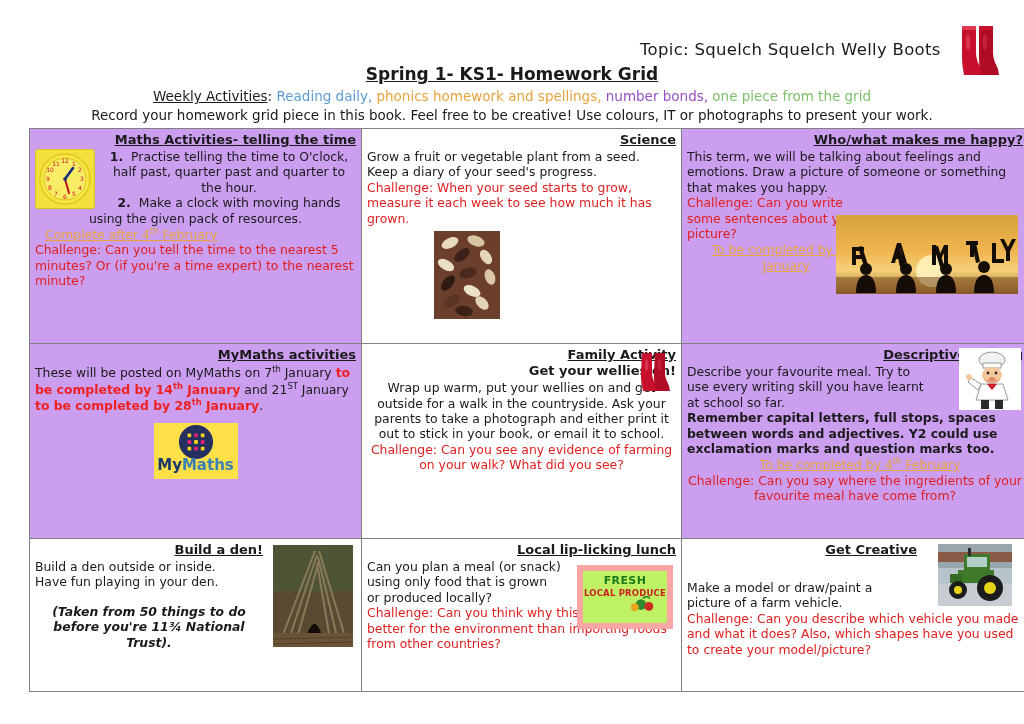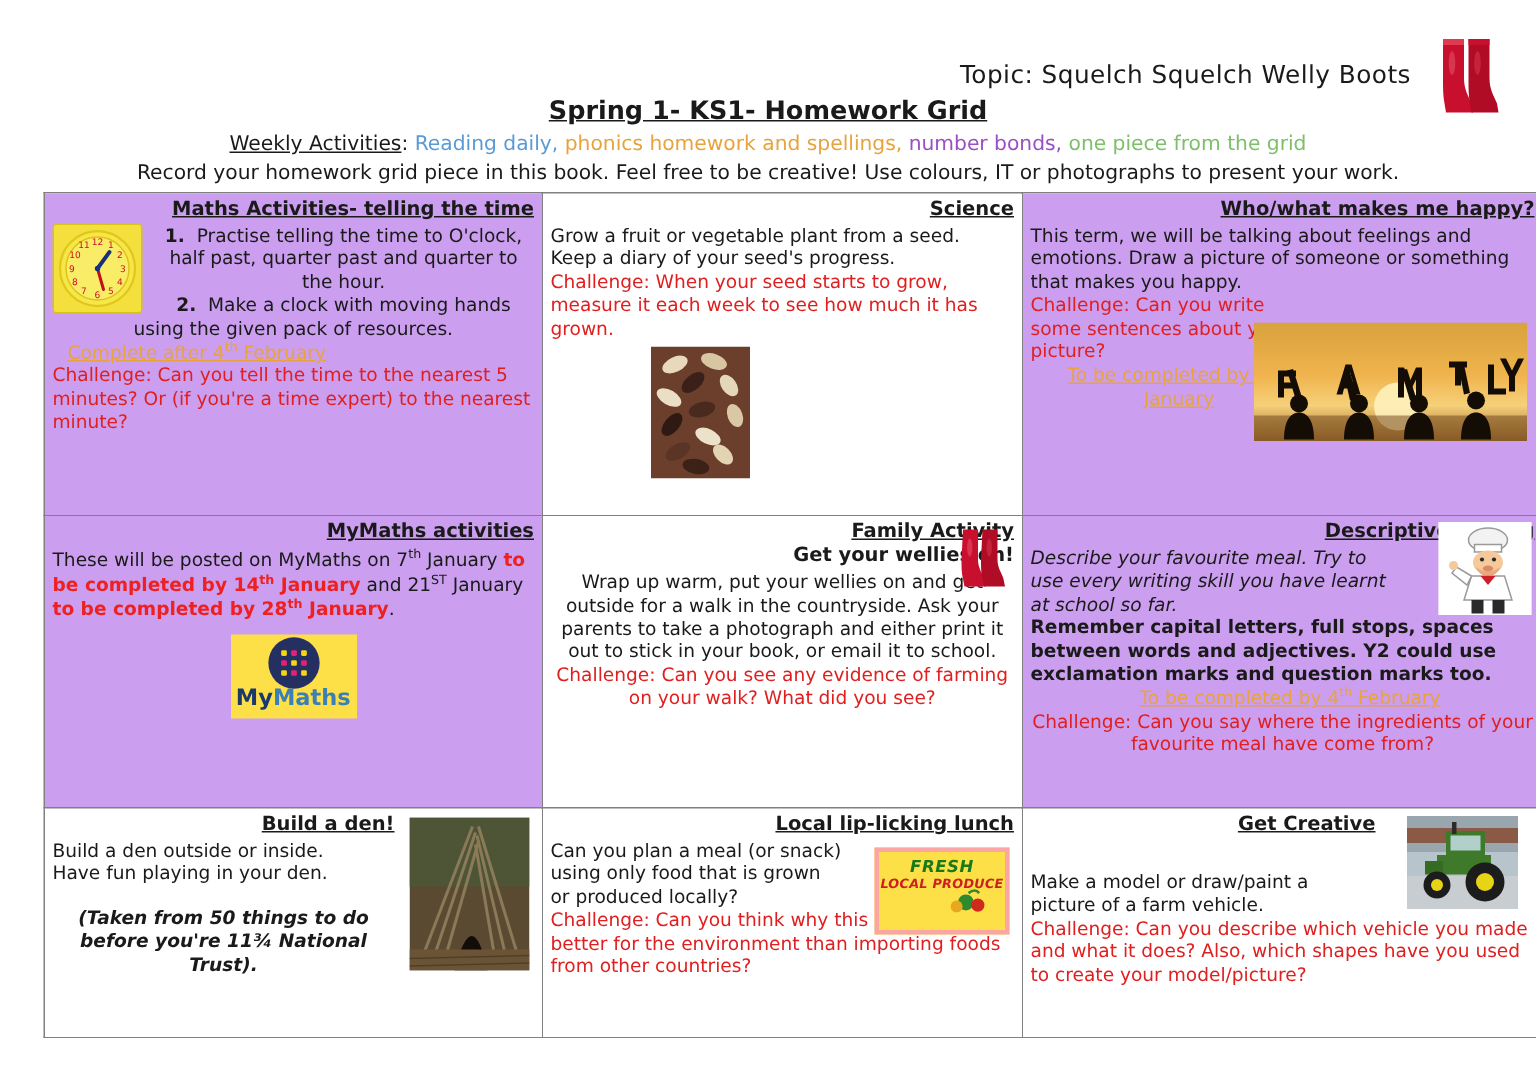--- a/index.html
+++ b/index.html
@@ -159,24 +159,23 @@
   .chef { width: 62px; height: 62px; background:#ffffff; }
   
   .mymaths {
     width: 84px; height: 56px;
     background: #fde047;
     position: relative;
   }
   
   .fresh {
     width: 84px; height: 52px;
-    background: #fde047;
-    border: 3px solid #fca5a5;
+    background: #bef264;
+    border: 6px solid #fca5a5;
     position: relative;
-    font-style: italic;
   }
   .fresh .l1 {
     position: absolute; left: 0; top: 3px; width: 100%;
     text-align: center;
     font-size: 11px; font-weight: bold; color: #1a7a1a;
     letter-spacing: .4px;
   }
   .fresh .l2 {
     position: absolute; left: 0; top: 17px; width: 100%;
     text-align: center;
@@ -375,21 +374,21 @@
           <circle cx="29" cy="25" r="1.4" fill="#2a2a2a"></circle>
           <circle cx="37" cy="25" r="1.4" fill="#2a2a2a"></circle>
           <ellipse cx="33" cy="31" rx="3.5" ry="2" fill="#d98c6a"></ellipse>
           <path d="M22 36 h22 l5 16 h-32 z" fill="#ffffff" stroke="#9a9a9a" stroke-width="1"></path>
           <path d="M28 36 l5 6 l5 -6 z" fill="#cc1f2a"></path>
           <path d="M22 36 l-10 -6 l-3 4 l10 8 z" fill="#ffffff" stroke="#9a9a9a" stroke-width="1"></path>
           <circle cx="10" cy="29" r="3" fill="#f5c99a"></circle>
           <rect x="22" y="52" width="8" height="9" fill="#2a2a2a"></rect>
           <rect x="36" y="52" width="8" height="9" fill="#2a2a2a"></rect>
         </svg>
-        <div style="width:248px;font-style:italic;">Describe your favourite meal. Try to use every writing skill you have learnt at school so far.</div>
+        <div style="width:248px;">Describe your favourite meal. Try to use every writing skill you have learnt at school so far.</div>
         <div class="bold">Remember capital letters, full stops, spaces between words and adjectives. Y2 could use exclamation marks and question marks too.</div>
         <div class="orange-u ctr"><span>To be completed by 4</span><sup>th</sup><span> February</span></div>
         <div class="red ctr">Challenge: Can you say where the ingredients of your favourite meal have come from?</div>
       </td>
     </tr>
 
     <tr>
 
       <td class="col1 r3 white">
         <svg class="den" viewBox="0 0 80 102" style="position:absolute; right:8px; top:6px;">

